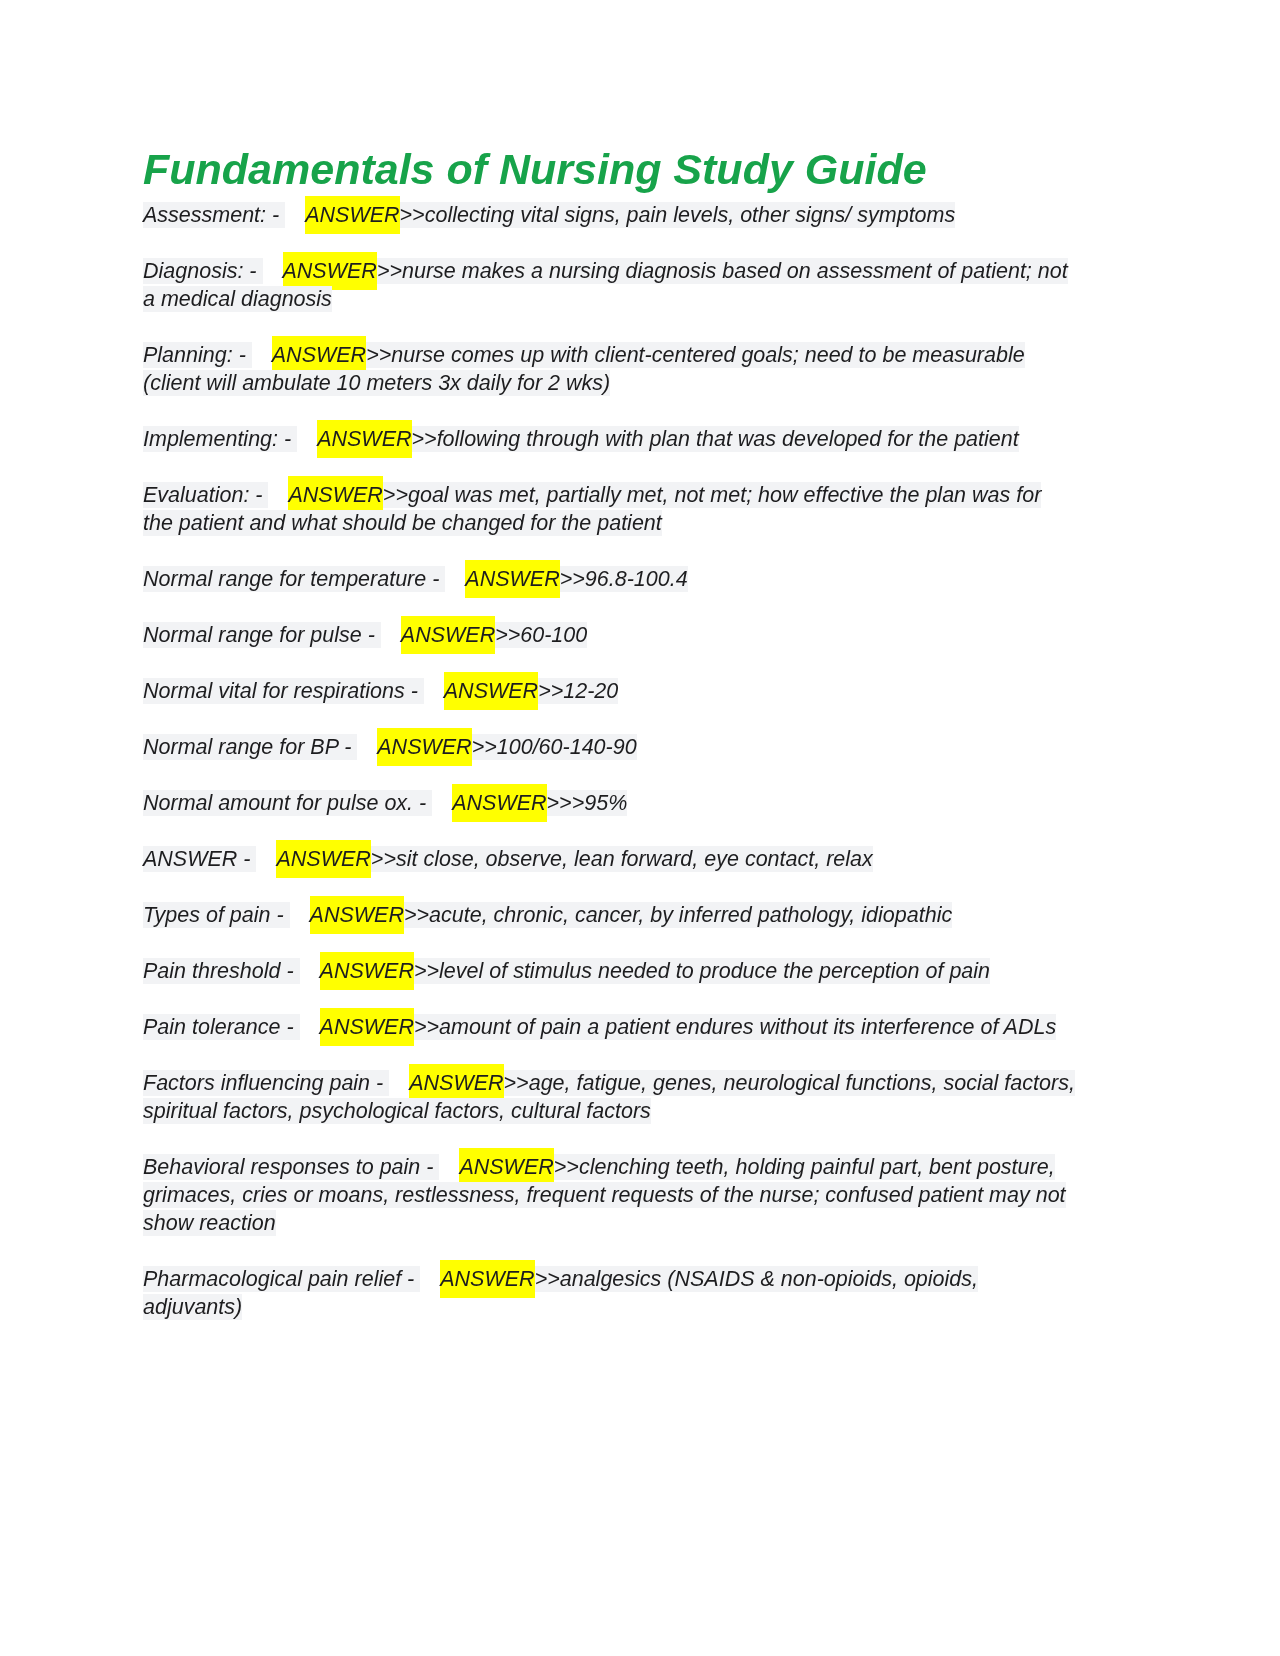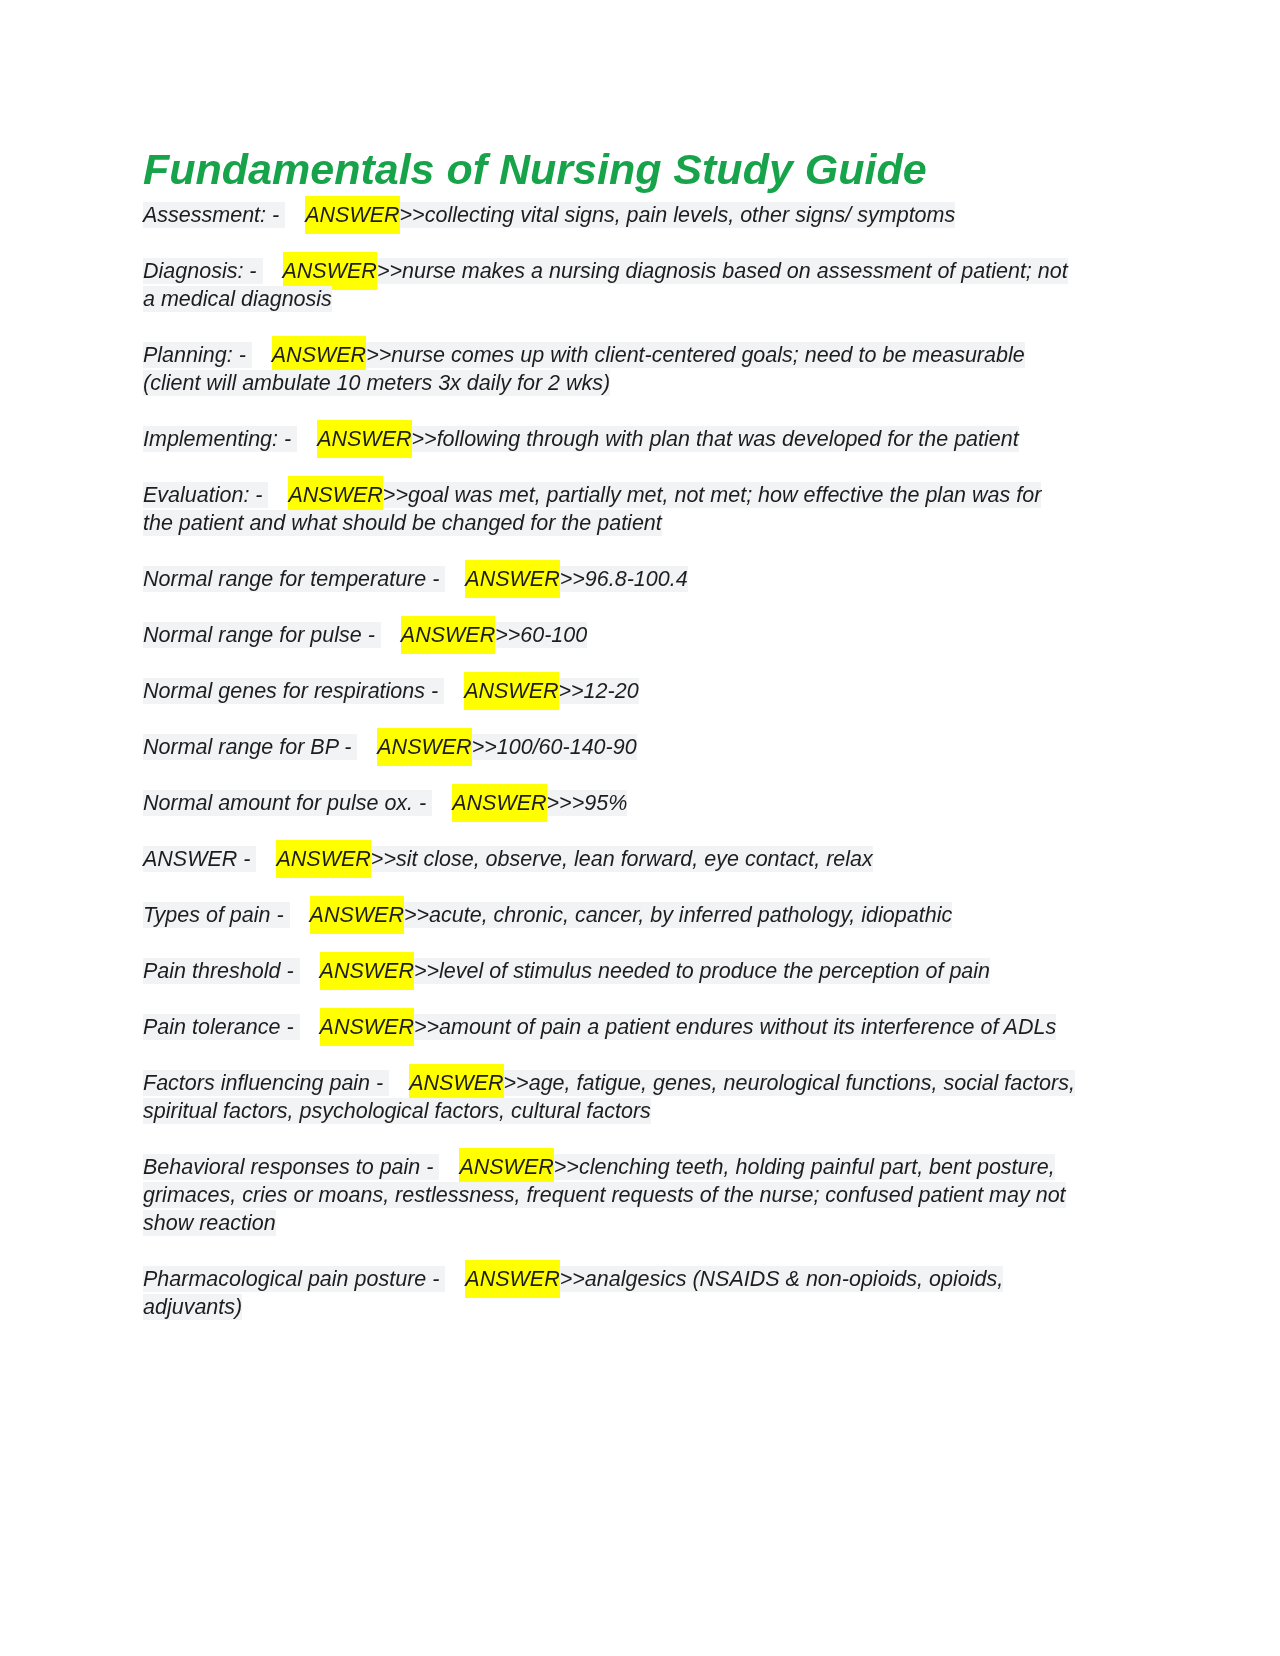--- a/index.html
+++ b/index.html
@@ -51,33 +51,33 @@
   <p class="qa-item"><span class="txt">Planning: - </span><span class="hl">ANSWER</span><span class="txt">&gt;&gt;nurse comes up with client-centered goals; need to be measurable (client will ambulate 10 meters 3x daily for 2 wks)</span></p>
 
   <p class="qa-item"><span class="txt">Implementing: - </span><span class="hl">ANSWER</span><span class="txt">&gt;&gt;following through with plan that was developed for the patient</span></p>
 
   <p class="qa-item"><span class="txt">Evaluation: - </span><span class="hl">ANSWER</span><span class="txt">&gt;&gt;goal was met, partially met, not met; how effective the plan was for the patient and what should be changed for the patient</span></p>
 
   <p class="qa-item"><span class="txt">Normal range for temperature - </span><span class="hl">ANSWER</span><span class="txt">&gt;&gt;96.8-100.4</span></p>
 
   <p class="qa-item"><span class="txt">Normal range for pulse - </span><span class="hl">ANSWER</span><span class="txt">&gt;&gt;60-100</span></p>
 
-  <p class="qa-item"><span class="txt">Normal genes for respirations - </span><span class="hl">ANSWER</span><span class="txt">&gt;&gt;12-20</span></p>
+  <p class="qa-item"><span class="txt">Normal vital for respirations - </span><span class="hl">ANSWER</span><span class="txt">&gt;&gt;12-20</span></p>
 
   <p class="qa-item"><span class="txt">Normal range for BP - </span><span class="hl">ANSWER</span><span class="txt">&gt;&gt;100/60-140-90</span></p>
 
   <p class="qa-item"><span class="txt">Normal amount for pulse ox. - </span><span class="hl">ANSWER</span><span class="txt">&gt;&gt;&gt;95%</span></p>
 
   <p class="qa-item"><span class="txt">ANSWER - </span><span class="hl">ANSWER</span><span class="txt">&gt;&gt;sit close, observe, lean forward, eye contact, relax</span></p>
 
   <p class="qa-item"><span class="txt">Types of pain - </span><span class="hl">ANSWER</span><span class="txt">&gt;&gt;acute, chronic, cancer, by inferred pathology, idiopathic</span></p>
 
   <p class="qa-item"><span class="txt">Pain threshold - </span><span class="hl">ANSWER</span><span class="txt">&gt;&gt;level of stimulus needed to produce the perception of pain</span></p>
 
   <p class="qa-item"><span class="txt">Pain tolerance - </span><span class="hl">ANSWER</span><span class="txt">&gt;&gt;amount of pain a patient endures without its interference of ADLs</span></p>
 
   <p class="qa-item"><span class="txt">Factors influencing pain - </span><span class="hl">ANSWER</span><span class="txt">&gt;&gt;age, fatigue, genes, neurological functions, social factors, spiritual factors, psychological factors, cultural factors</span></p>
 
   <p class="qa-item"><span class="txt">Behavioral responses to pain - </span><span class="hl">ANSWER</span><span class="txt">&gt;&gt;clenching teeth, holding painful part, bent posture, grimaces, cries or moans, restlessness, frequent requests of the nurse; confused patient may not show reaction</span></p>
 
-  <p class="qa-item"><span class="txt">Pharmacological pain posture - </span><span class="hl">ANSWER</span><span class="txt">&gt;&gt;analgesics (NSAIDS &amp; non-opioids, opioids, adjuvants)</span></p>
+  <p class="qa-item"><span class="txt">Pharmacological pain relief - </span><span class="hl">ANSWER</span><span class="txt">&gt;&gt;analgesics (NSAIDS &amp; non-opioids, opioids, adjuvants)</span></p>
 </section>
 </main>
 
 </body></html>

